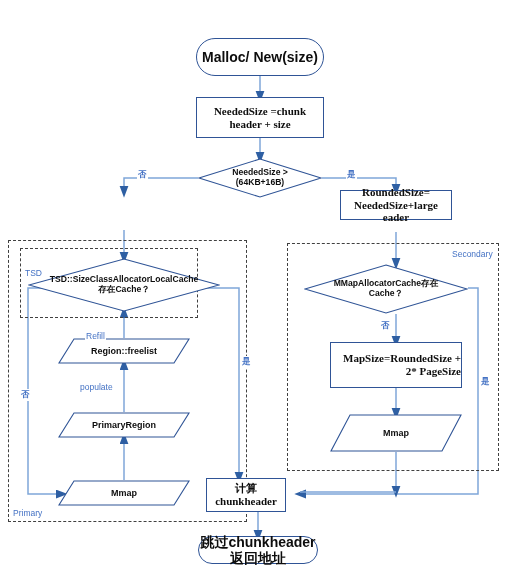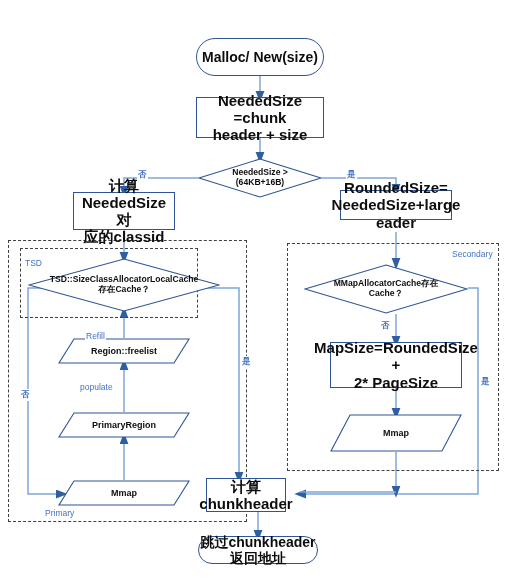--- a/index.html
+++ b/index.html
@@ -6,21 +6,21 @@
   body{width:514px;height:578px;position:relative;
        font-family:"Liberation Sans","DejaVu Sans",sans-serif;
        -webkit-font-smoothing:antialiased;}
   #canvas{position:absolute;left:0;top:0;width:514px;height:578px;overflow:hidden;}
   svg.wires{position:absolute;left:0;top:0;width:514px;height:578px;pointer-events:none;}
 
   .node{position:absolute;box-sizing:border-box;display:flex;align-items:center;
         justify-content:center;text-align:center;color:#0d0d0d;font-weight:bold;
         line-height:1.15;z-index:3;background:#ffffff;}
   .terminal{border:1.3px solid #2f5496;border-radius:40px;font-size:14px;}
-  .process{border:1.2px solid #2f5496;font-size:15px;}
+  .process{border:1.2px solid #2f5496;font-size:11px;font-family:Liberation Serif, serif;}
   .decision{font-size:8.6px;background:transparent;border:none;}
   .decision .dtext{position:relative;z-index:2;padding:0 2px;}
   .diamond-svg{position:absolute;left:0;top:0;z-index:1;}
   .io{font-size:9px;background:transparent;border:none;}
   .io .iotext{position:relative;z-index:2;}
 
   .group{position:absolute;box-sizing:border-box;z-index:1;background:transparent;}
   .group.dark{border:1.4px dashed #404040;}
   .group-label{position:absolute;font-size:8.5px;color:#4472c4;font-weight:normal;
                white-space:nowrap;z-index:4;}
@@ -28,24 +28,24 @@
   .edgelbl{position:absolute;font-size:8.5px;color:#4472c4;white-space:nowrap;z-index:4;
            background:#ffffff;padding:0 1px;}
   .edgelbl.cn{font-weight:bold;}
 </style>
 </head>
 <body>
 
 <div id="canvas">
 
   <div class="group dark" style="left:8px;top:240px;width:239px;height:282px;"></div>
-  <div class="group-label" style="left:13px;top:508px;margin-left:32px;">Primary</div>
+  <div class="group-label" style="left:13px;top:508px;">Primary</div>
 
   <div class="group dark" style="left:20px;top:248px;width:178px;height:70px;"></div>
-  <div class="group-label" style="left:25px;top:258px;">TSD</div>
+  <div class="group-label" style="left:25px;top:268px;">TSD</div>
 
   <div class="group dark" style="left:287px;top:243px;width:212px;height:228px;"></div>
   <div class="group-label" style="left:452px;top:249px;">Secondary</div>
 
   <svg class="wires" viewBox="0 0 514 578">
     <defs>
       <marker id="ah" markerWidth="9" markerHeight="9" refX="4.2" refY="3" orient="auto" markerUnits="strokeWidth">
         <path d="M0,0 L8,3 L0,6 z" fill="#2e5fa3"></path>
       </marker>
     </defs>
@@ -99,24 +99,20 @@
   </div>
 
   <div class="node decision" style="left:198px;top:158px;width:124px;height:40px;flex-direction:column;">
     <svg class="diamond-svg" width="124" height="40" viewBox="0 0 124 40">
       <polygon points="62,1 123,20 62,39 1,20" fill="#ffffff" stroke="#2f5496" stroke-width="1.1"></polygon>
     </svg>
     <span class="dtext">NeededSize &gt;</span>
     <span class="dtext">(64KB+16B)</span>
   </div>
 
-  <div class="node process" style="left:73px;top:192px;width:102px;height:38px;flex-direction:column;">
-    <span>计算NeededSize 对</span>
-    <span>应的classid</span>
-  </div>
 
   <div class="node process" style="left:340px;top:190px;width:112px;height:30px;flex-direction:column;">
     <span>RoundedSize=</span>
     <span>NeededSize+large</span>
     <span>eader</span>
   </div>
 
   <div class="node decision" style="left:28px;top:258px;width:192px;height:54px;flex-direction:column;">
     <svg class="diamond-svg" width="192" height="54" viewBox="0 0 192 54">
       <polygon points="96,1 191,27 96,53 1,27" fill="#ffffff" stroke="#2f5496" stroke-width="1.1"></polygon>
@@ -147,21 +143,21 @@
     <span class="iotext">PrimaryRegion</span>
   </div>
 
   <div class="node io" style="left:58px;top:480px;width:132px;height:26px;">
     <svg class="diamond-svg" width="132" height="26" viewBox="0 0 132 26">
       <polygon points="16,1 131,1 116,25 1,25" fill="#ffffff" stroke="#2f5496" stroke-width="1.1"></polygon>
     </svg>
     <span class="iotext">Mmap</span>
   </div>
 
-  <div class="node process" style="left:330px;top:342px;width:132px;height:46px;flex-direction:column;">
+  <div class="node process" style="left:330px;top:342px;width:132px;height:46px;flex-direction:column;align-items:flex-end;">
     <span>MapSize=RoundedSize +</span>
     <span>2* PageSize</span>
   </div>
 
   <div class="node io" style="left:330px;top:414px;width:132px;height:38px;">
     <svg class="diamond-svg" width="132" height="38" viewBox="0 0 132 38">
       <polygon points="20,1 131,1 112,37 1,37" fill="#ffffff" stroke="#2f5496" stroke-width="1.1"></polygon>
     </svg>
     <span class="iotext">Mmap</span>
   </div>

